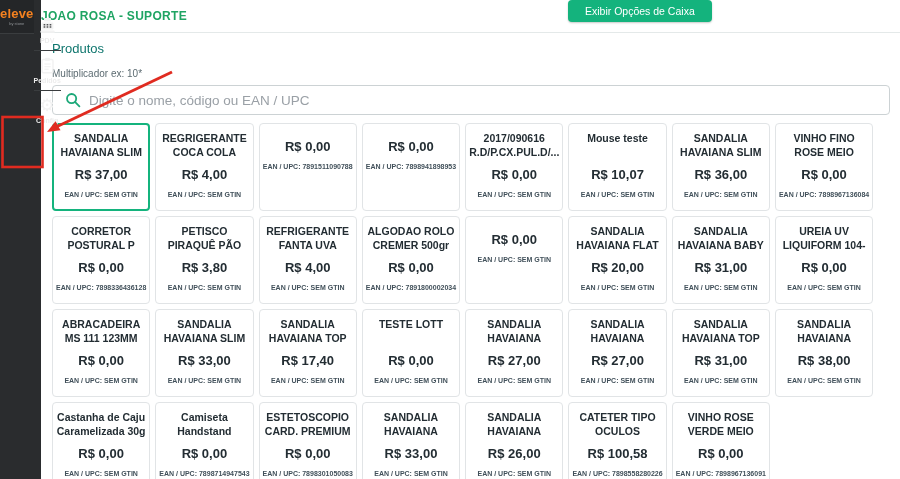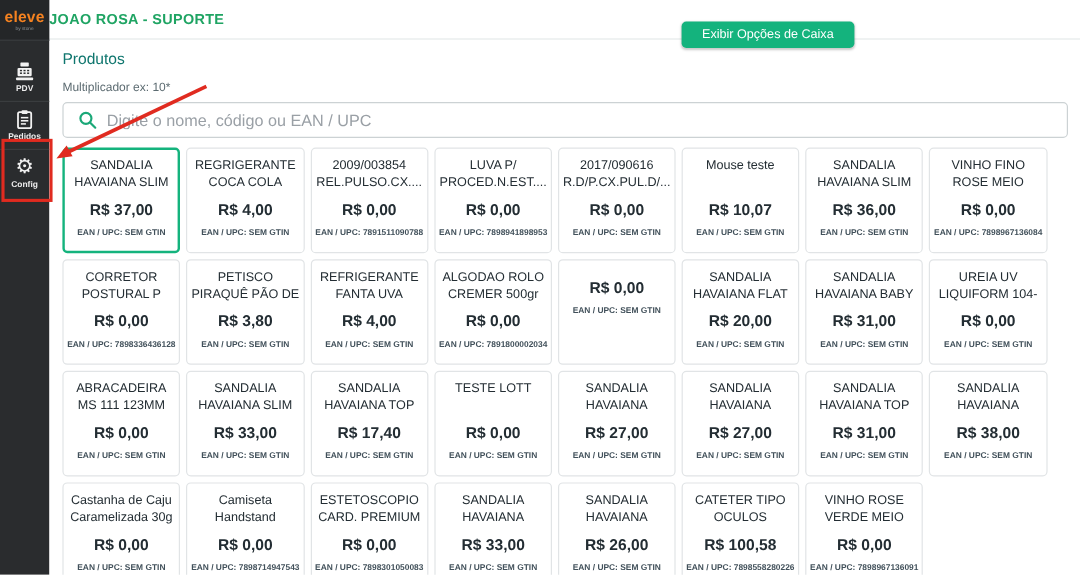--- a/index.html
+++ b/index.html
@@ -7,51 +7,51 @@
     --header-title:#1fa463;
     --logo-orange:#f58220;
     --annotation-red:#e02b20;
     --selected-border:#14b37d;
   }
   *{box-sizing:border-box;margin:0;padding:0}
   html,body{width:900px;height:479px;overflow:hidden}
   body{font-family:"Liberation Sans","DejaVu Sans",sans-serif;background:#fff;position:relative}
 
   
-  .sidebar{position:absolute;left:0;top:0;width:41px;height:479px;background:#2a2c2e;z-index:5;display:flex;flex-direction:column}
+  .sidebar{position:absolute;left:0;top:0;width:41px;height:479px;background:#2a2c2e;z-index:5;display:flex;flex-direction:row}
   .logo{height:34px;display:flex;flex-direction:column;align-items:center;justify-content:center;background:#242628;border-bottom:1px solid #3a3d3f}
   .logo-text{color:var(--logo-orange);font-size:13px;font-weight:bold;line-height:12px;letter-spacing:.2px}
   .logo-sub{color:#8f9396;font-size:4px;margin-top:1px}
   .nav{padding-top:10px;display:flex;flex-direction:column}
   .side-item{height:40px;display:flex;flex-direction:column;align-items:center;justify-content:center;gap:3px;cursor:pointer}
   .side-item + .side-item{border-top:1px solid #3a3d3f}
   .side-label{color:#ededed;font-size:7px;font-weight:bold}
   .side-icon{width:17px;height:17px;display:flex;align-items:center;justify-content:center}
   .gear-glyph{color:#f2f2f2;font-size:17px;line-height:17px;font-family:"DejaVu Sans",sans-serif}
 
   
   .main{position:absolute;left:41px;top:0;width:859px;height:479px;background:#fff}
   .topbar{height:33px;border-bottom:1px solid #e4e9e9;display:flex;align-items:center;position:relative}
   .topbar-title{color:var(--header-title);font-weight:bold;font-size:12px;letter-spacing:.3px}
-  .caixa-btn{position:absolute;left:527px;top:18px;height:22px;padding:0 17px;background:var(--accent);color:#fff;border:none;border-radius:4px;font-size:10.5px;font-family:inherit;cursor:pointer;box-shadow:0 1px 2px rgba(0,0,0,.22)}
+  .caixa-btn{position:absolute;left:527px;top:0;height:22px;padding:0 17px;background:var(--accent);color:#fff;border:none;border-radius:4px;font-size:10.5px;font-family:inherit;cursor:pointer;box-shadow:0 1px 2px rgba(0,0,0,.22)}
 
   
   .content{padding:8px 11px 0 11px}
   .page-title{font-size:13px;color:#0f766e;font-weight:400}
   .page-subtitle{font-size:10px;color:#5c6b71;margin-top:12px}
   .search-wrap{margin-top:6px;position:relative;width:838px;height:30px}
   .search-input{width:100%;height:100%;border:1px solid #ccd2d4;border-radius:4px;padding:0 10px 0 36px;font-size:13.5px;font-family:inherit;color:#3a474e;outline:none}
   .search-input::placeholder{color:#9aa0a6}
   .search-icon{position:absolute;left:13px;top:7px;width:16px;height:16px}
 
   
   .grid{margin-top:8px;width:779px;display:grid;grid-template-columns:repeat(8,1fr);gap:5px}
   .card{height:88px;background:#fff;border:1px solid #e1e4e6;border-radius:4px;padding:7px 3px 5px 3px;text-align:center;display:flex;flex-direction:column;align-items:center;cursor:pointer}
   .card.selected{border:2px solid var(--selected-border);padding:6px 2px 4px 2px}
-  .card-name{font-size:10.5px;font-weight:normal;color:#232d33;line-height:14px;height:28px;overflow:hidden;width:100%}
+  .card-name{font-size:10.5px;font-weight:bold;color:#232d33;line-height:14px;height:28px;overflow:hidden;width:100%}
   .card-price{font-size:13px;font-weight:bold;color:#232d33;margin-top:8px}
   .card-ean{font-size:7px;font-weight:bold;color:#41505a;margin-top:9px;white-space:nowrap}
 
   
   .overlay{position:absolute;left:0;top:0;width:900px;height:479px;pointer-events:none;z-index:50}
 </style>
 </head>
 <body>
 
 <aside class="sidebar">
@@ -124,26 +124,24 @@
           <div class="card-name">SANDALIA HAVAIANA SLIM</div>
           <div class="card-price">R$ 37,00</div>
           <div class="card-ean">EAN / UPC: SEM GTIN</div>
         </div>
         <div class="card">
           <div class="card-name">REGRIGERANTE COCA COLA</div>
           <div class="card-price">R$ 4,00</div>
           <div class="card-ean">EAN / UPC: SEM GTIN</div>
         </div>
         <div class="card">
-          <div class="card-name">2009/003854 REL.PULSO.CX....</div>
           <div class="card-price">R$ 0,00</div>
           <div class="card-ean">EAN / UPC: 7891511090788</div>
         </div>
         <div class="card">
-          <div class="card-name">LUVA P/ PROCED.N.EST....</div>
           <div class="card-price">R$ 0,00</div>
           <div class="card-ean">EAN / UPC: 7898941898953</div>
         </div>
         <div class="card">
           <div class="card-name">2017/090616 R.D/P.CX.PUL.D/...</div>
           <div class="card-price">R$ 0,00</div>
           <div class="card-ean">EAN / UPC: SEM GTIN</div>
         </div>
         <div class="card">
           <div class="card-name">Mouse teste</div>

